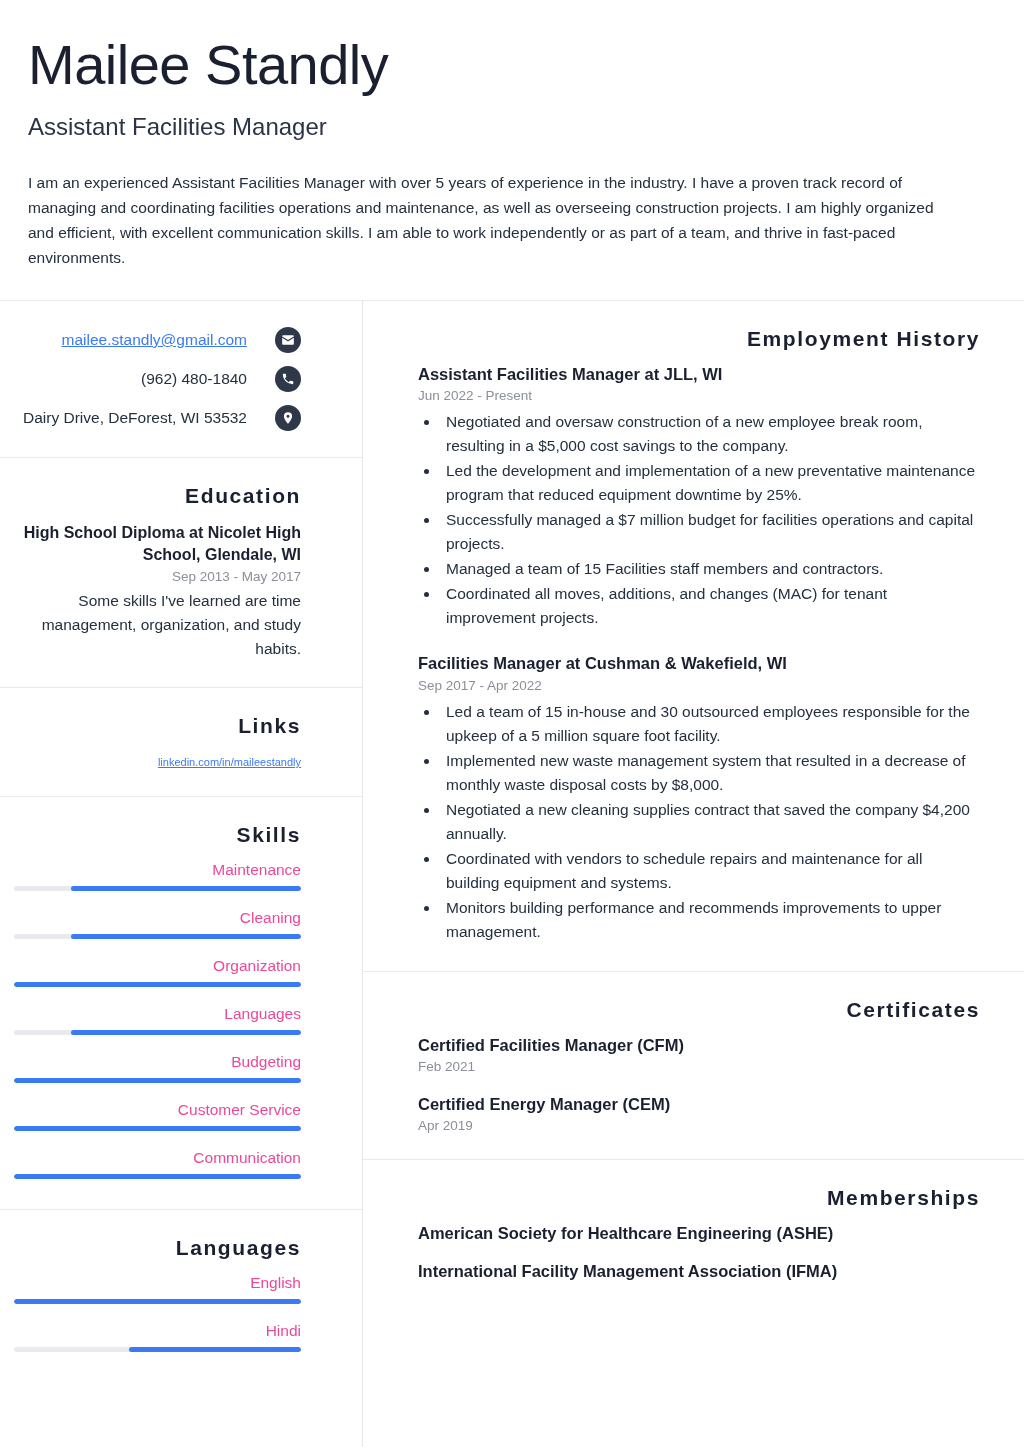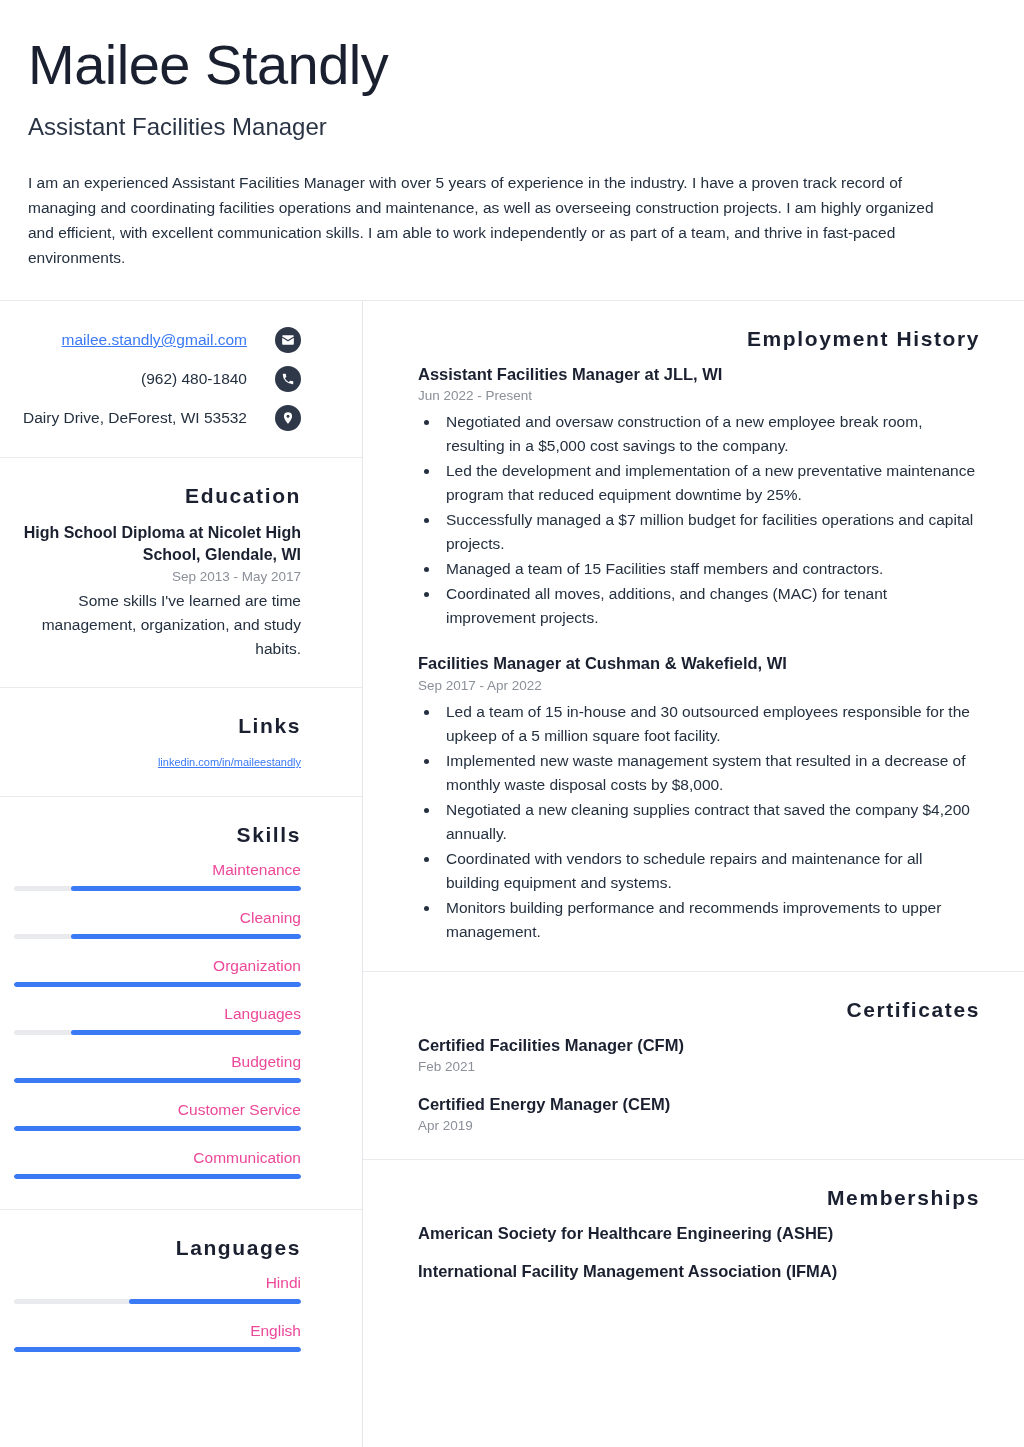--- a/index.html
+++ b/index.html
@@ -295,29 +295,29 @@
               <div class="bar-fill" style="width: 100%;"></div>
             </div>
           </div>
         </div>
     </div>
 
     <div class="block last">
       <div class="sec-title">Languages</div>
       <div id="languages-list">
           <div class="skill">
+            <div class="skill-label">English</div>
+            <div class="bar-track">
+              <div class="bar-fill" style="width: 100%;"></div>
+            </div>
+          </div>
+          <div class="skill">
             <div class="skill-label">Hindi</div>
             <div class="bar-track">
               <div class="bar-fill" style="width: 60%;"></div>
-            </div>
-          </div>
-          <div class="skill">
-            <div class="skill-label">English</div>
-            <div class="bar-track">
-              <div class="bar-fill" style="width: 100%;"></div>
             </div>
           </div>
         </div>
     </div>
 
   </div>
 
   <div class="col-right">
 
     <div class="block">

